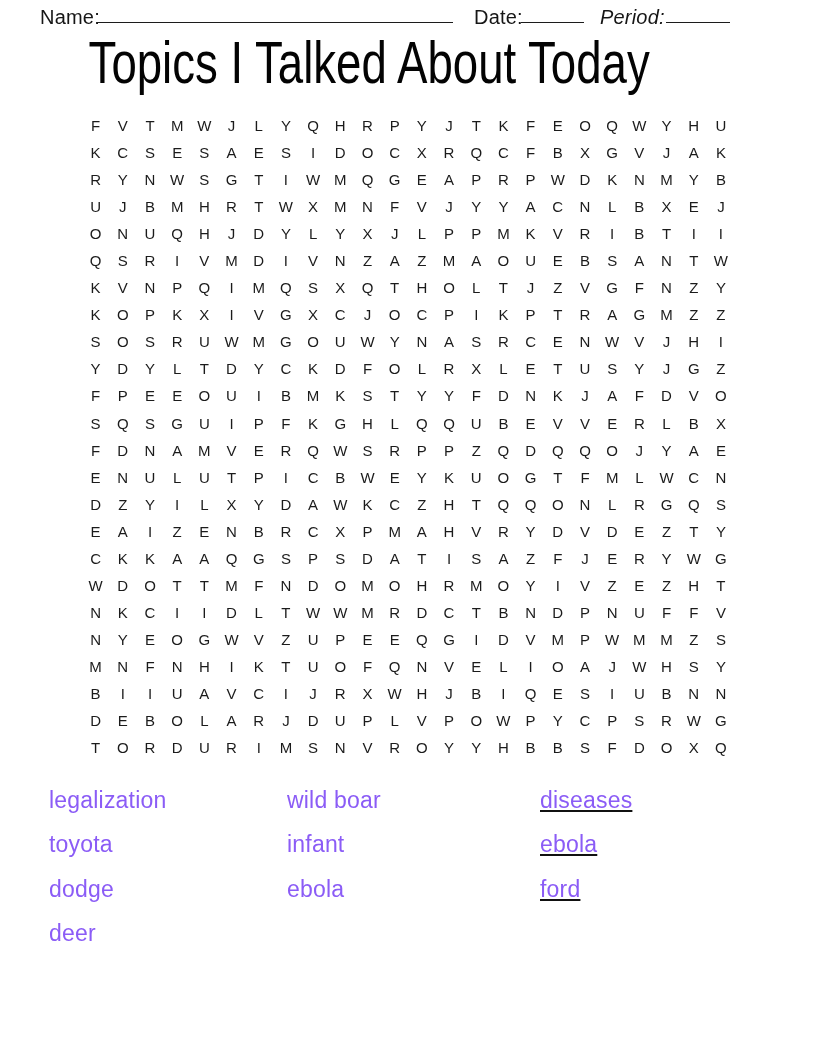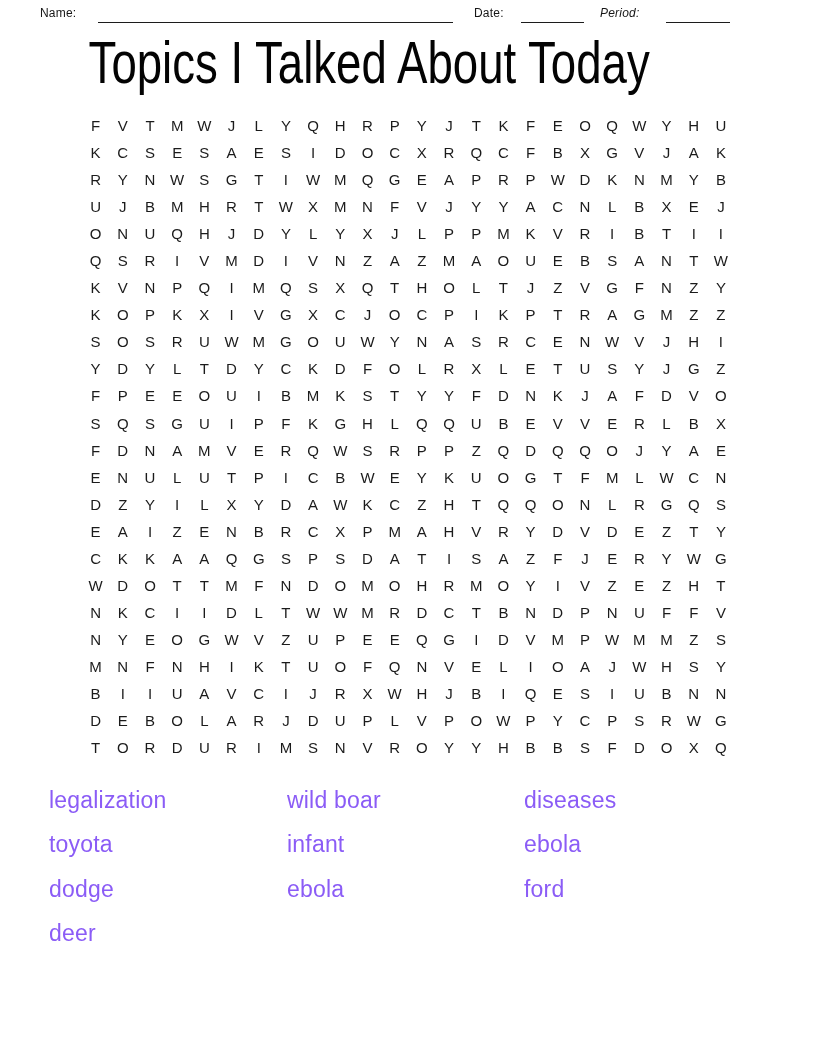--- a/index.html
+++ b/index.html
@@ -11,21 +11,21 @@
     font-family: "Liberation Sans", sans-serif;
     color: #111111;
     overflow: hidden;
   }
 
   
   .topline { position: absolute; top: 4px; left: 0; width: 816px; height: 26px; }
   .fld-label {
     position: absolute;
     top: 2px;
-    font-size: 12px;
+    font-size: 20px;
     color: #161616;
     letter-spacing: 0.2px;
     white-space: nowrap;
   }
   .blank-line {
     position: absolute;
     top: 1px;
     height: 18px;
     border-bottom: 1.5px solid #1c1c1c;
   }
@@ -71,21 +71,21 @@
     justify-content: center;
     font-size: 15px;
     font-weight: 500;
     color: #1b1b1b;
   }
 
   
   .word-col { position: absolute; top: 778px; }
   .word-col-1 { left: 49px; }
   .word-col-2 { left: 287px; }
-  .word-col-3 { left: 524px; }
+  .word-col-3 { left: 540px; text-decoration: underline; }
   .word {
     height: 44.5px;
     display: flex;
     align-items: center;
     font-size: 23px;
     color: #8b5cf6;
     letter-spacing: 0.2px;
     white-space: nowrap;
   }
 </style>

